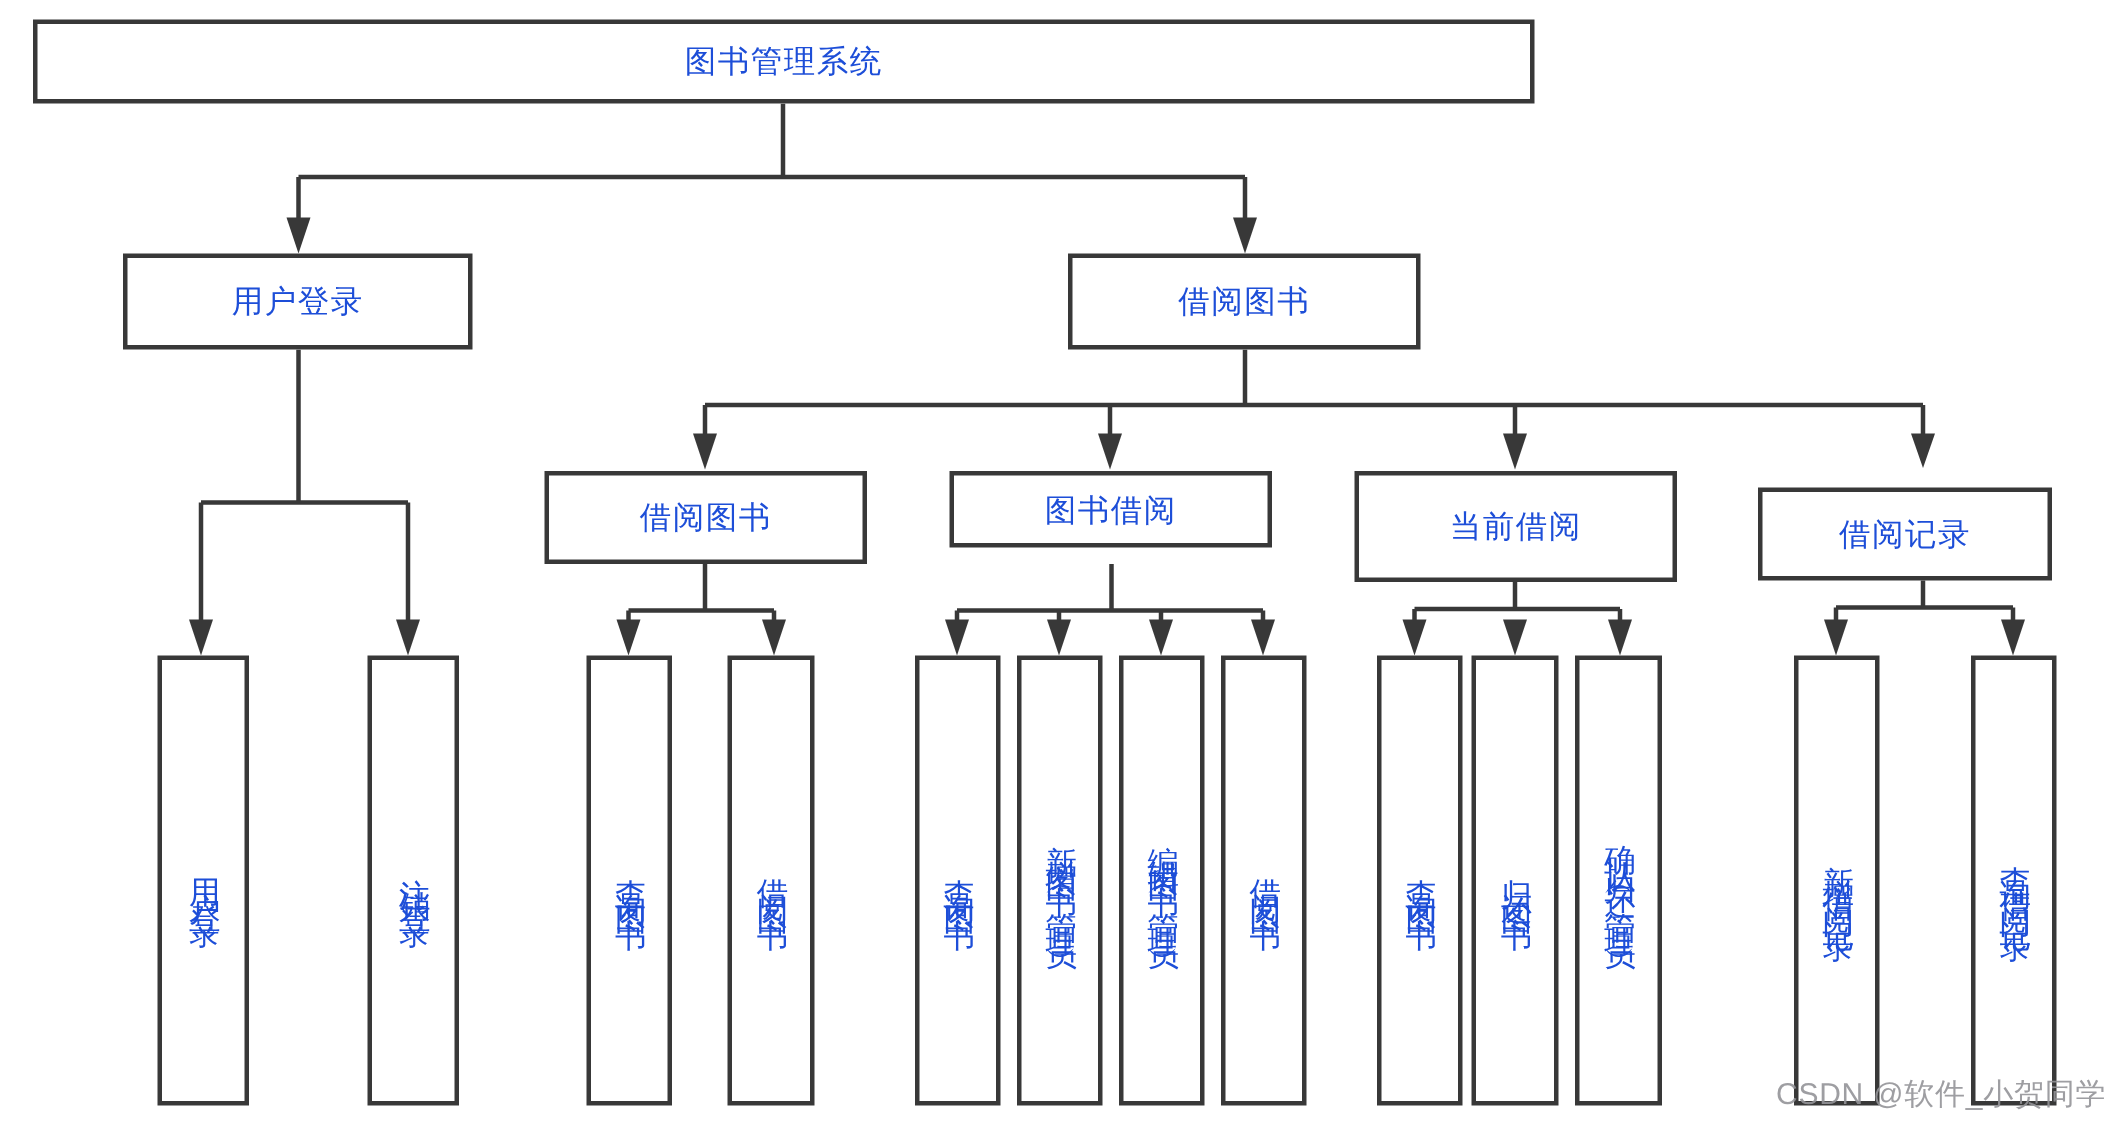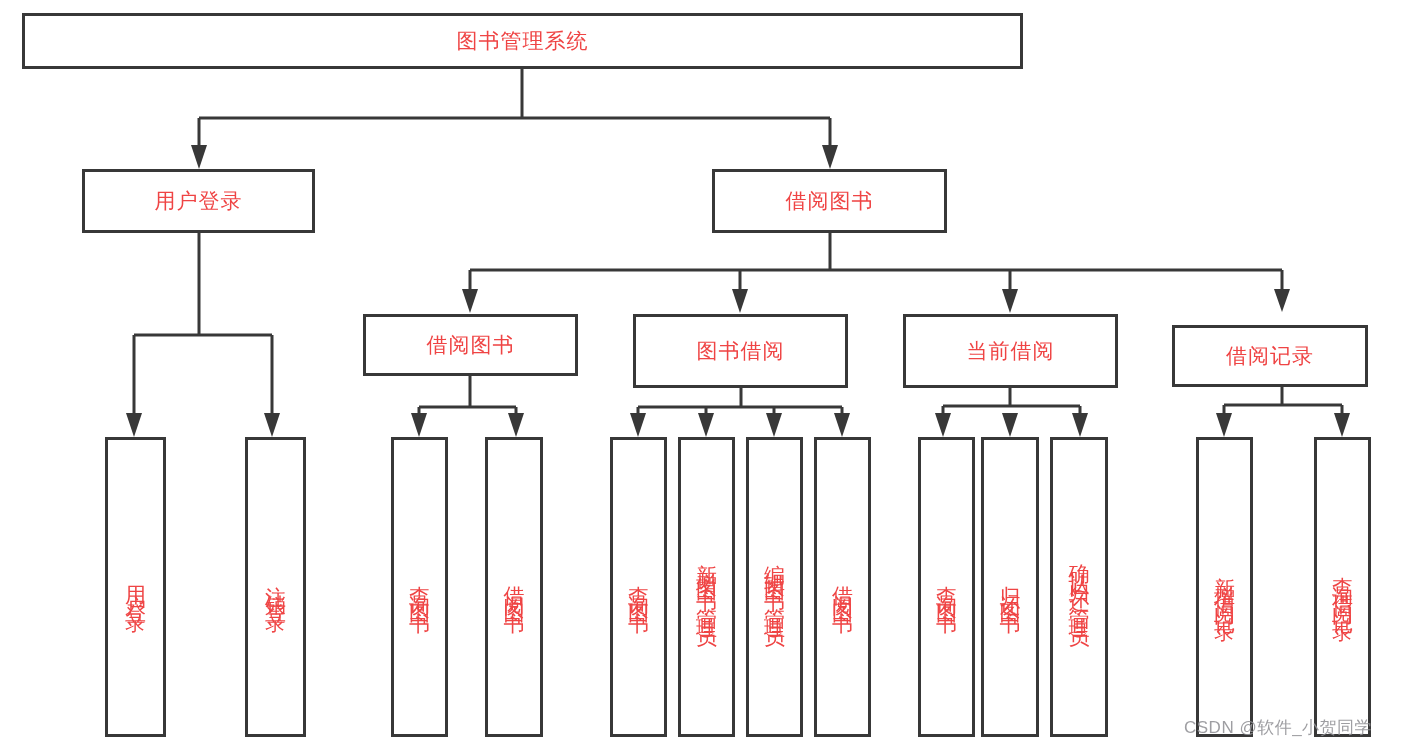--- a/index.html
+++ b/index.html
@@ -9,21 +9,21 @@
     background:#ffffff;
     font-family:"Liberation Sans","DejaVu Sans",sans-serif;
     overflow:hidden;
   }
   .connectors{position:absolute;left:0;top:0;z-index:1;}
   .node{
     position:absolute;
     box-sizing:border-box;
     background:#ffffff;
     border:3px solid #383838;
-    color:#ef4444;
+    color:#1d4ed8;
     display:flex;
     align-items:center;
     justify-content:center;
     z-index:2;
     font-size:21px;
     letter-spacing:1px;
     white-space:nowrap;
   }
   .node.h{height:64px;}
   .node.v{
@@ -32,21 +32,21 @@
     letter-spacing:9px;
     top:437px;
     height:300px;
     white-space:normal;
   }
   .watermark{
     position:absolute;
     z-index:3;
     left:1184px;
     top:716px;
-    font-size:17px;
+    font-size:20px;
     letter-spacing:0.5px;
     color:rgba(148,148,152,0.9);
     white-space:nowrap;
   }
 </style>
 </head>
 <body>
 
 <div class="stage">
 
@@ -81,21 +81,21 @@
       <polygon points="1334,413 1350,413 1342,437"></polygon>
     </g>
   </svg>
 
   <div class="node h" style="left:22px;top:13px;width:1001px;height:56px">图书管理系统</div>
 
   <div class="node h" style="left:82px;top:169px;width:233px">用户登录</div>
   <div class="node h" style="left:712px;top:169px;width:235px">借阅图书</div>
 
   <div class="node h" style="left:363px;top:314px;width:215px;height:62px">借阅图书</div>
-  <div class="node h" style="left:633px;top:314px;width:215px;height:74px">图书借阅</div>
+  <div class="node h" style="left:633px;top:314px;width:215px;height:51px">图书借阅</div>
   <div class="node h" style="left:903px;top:314px;width:215px;height:74px">当前借阅</div>
   <div class="node h" style="left:1172px;top:325px;width:196px;height:62px">借阅记录</div>
 
   <div class="node v" style="left:105px;width:61px">用户登录</div>
   <div class="node v" style="left:245px;width:61px">注销登录</div>
 
   <div class="node v" style="left:391px;width:57px">查询图书</div>
   <div class="node v" style="left:485px;width:58px">借阅图书</div>
 
   <div class="node v" style="left:610px;width:57px">查询图书</div>

